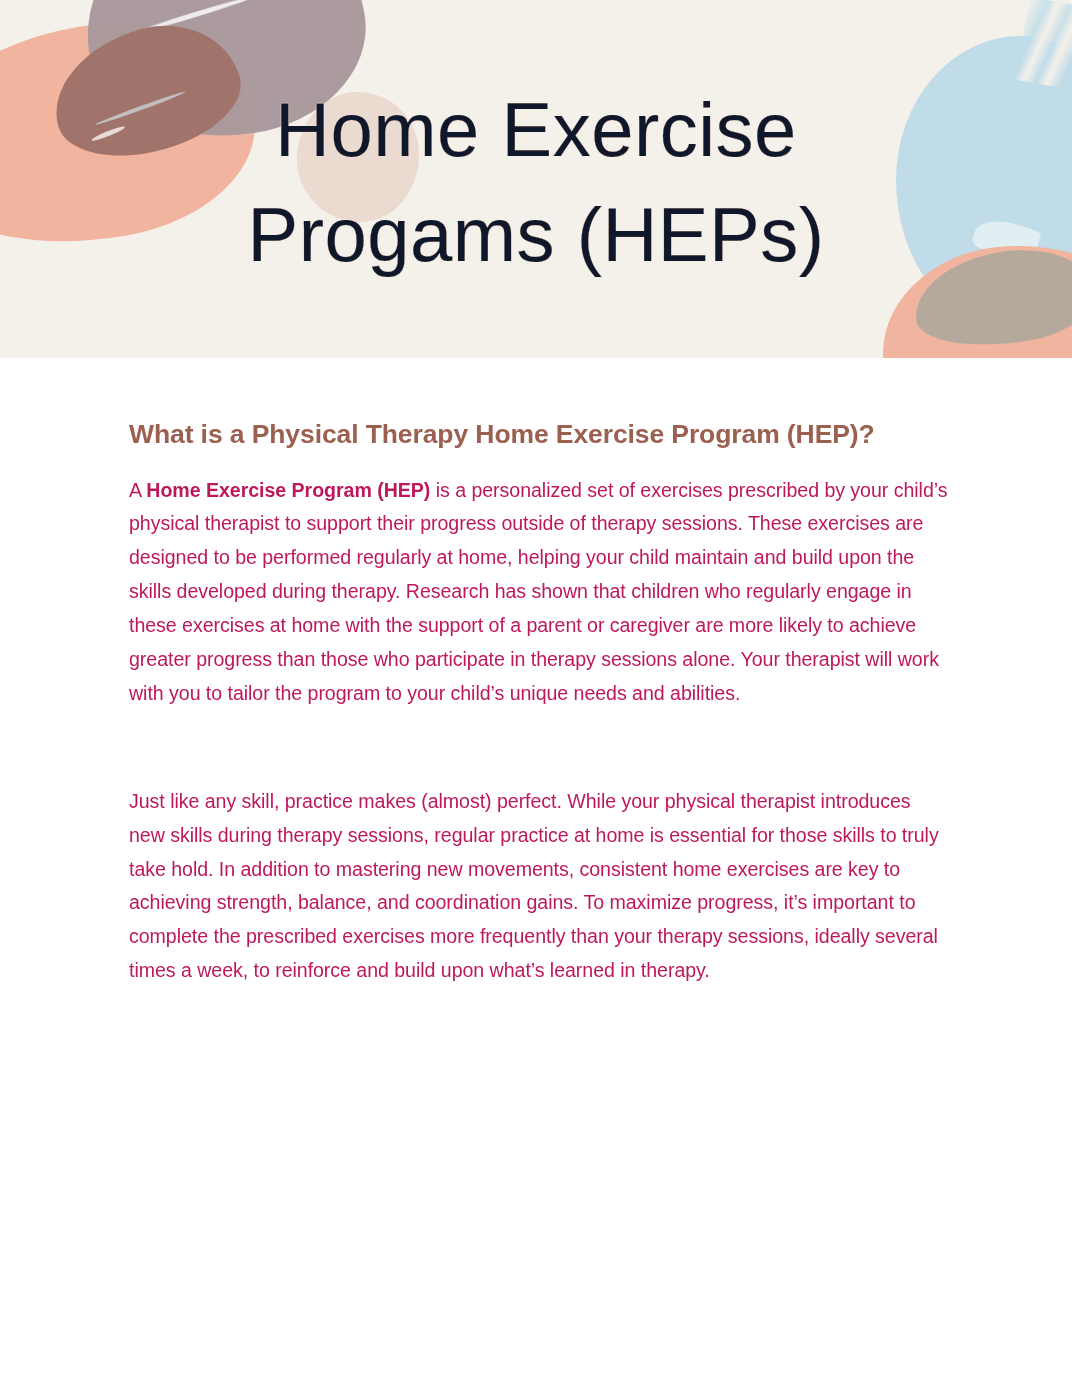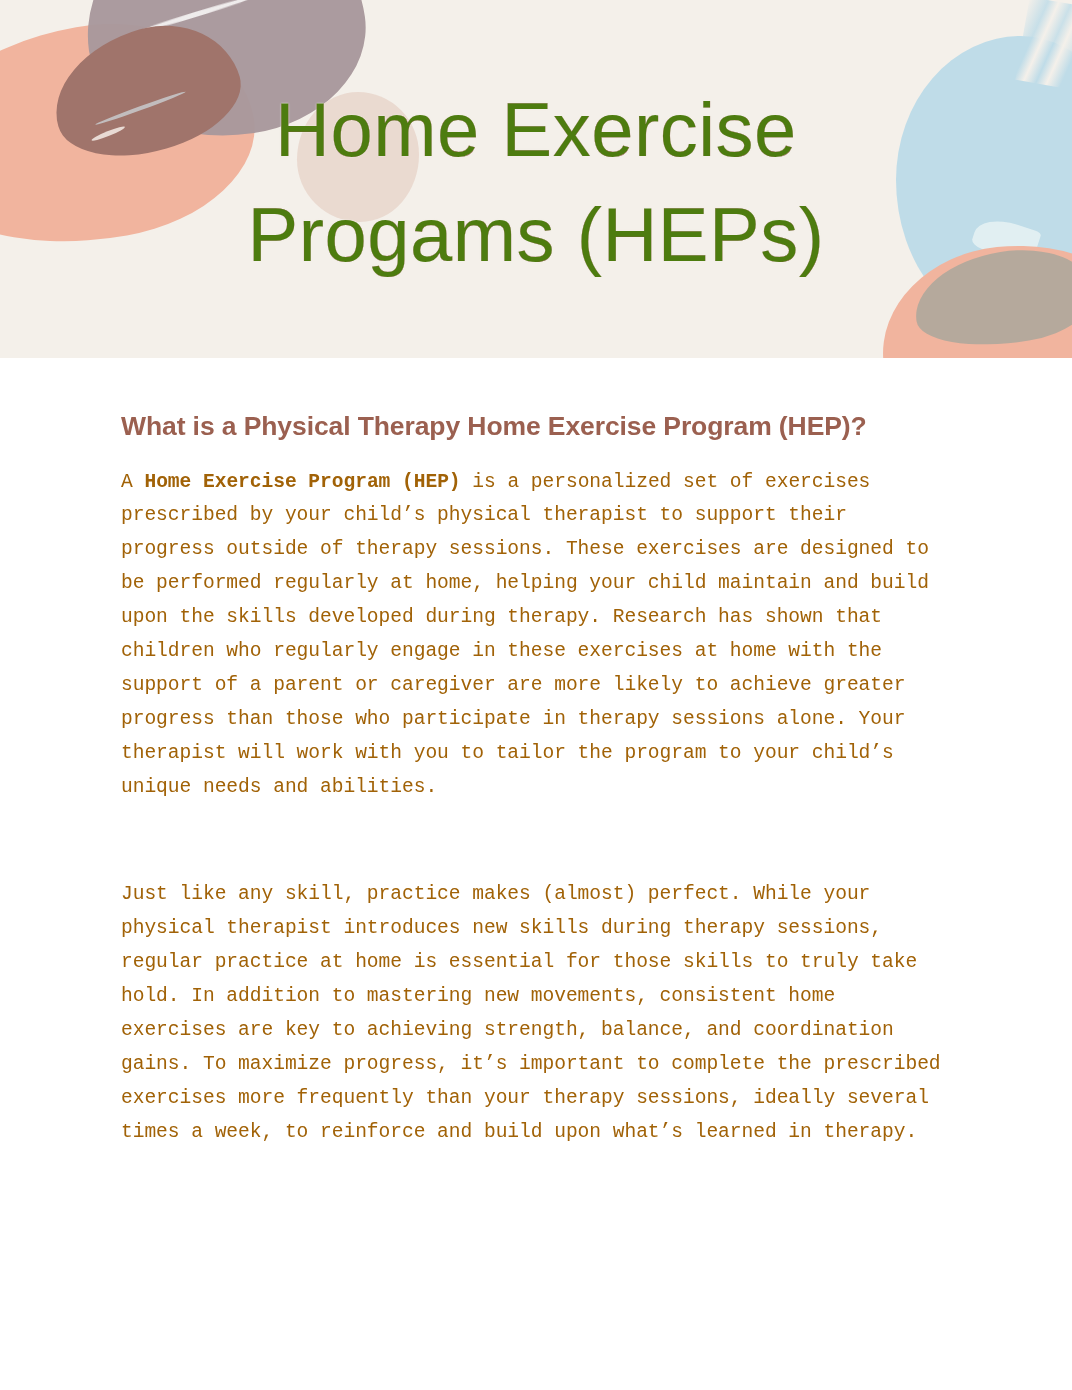--- a/index.html
+++ b/index.html
@@ -160,59 +160,59 @@
     transform: rotate(-9deg);
   }
 
   
   .banner-title {
     position: absolute;
     left: 0;
     right: 0;
     top: 78px;
     text-align: center;
-    color: #4d7c0f;
+    color: #0f172a;
     font-family: "Liberation Sans", sans-serif;
     font-weight: 300;
     font-size: 76px;
     line-height: 1.38;
     letter-spacing: 0.5px;
     white-space: pre-line;
     z-index: 5;
     -webkit-text-stroke: 0.2px #8f5a48;
     text-shadow:
        0 0 1px rgba(244,240,234,.95),
        0 0 2px rgba(244,240,234,.75);
   }
 
   
   .content {
-    padding: 0;
+    padding: 8px;
     background: #ffffff;
   }
   .content-inner {
     width: 820px;
     margin: 0;
     padding-left: 121px;
     padding-top: 46px;
   }
 
   h2.section-heading {
     color: #9b6050;
     font-family: "Liberation Sans", sans-serif;
     font-weight: bold;
     font-size: 26.5px;
     line-height: 1.72;
     margin: 0 0 4px 0;
     letter-spacing: -0.1px;
   }
 
   p.body-text {
-    color: #a16207;
-    font-family: Liberation Mono, monospace;
+    color: #be185d;
+    font-family: Liberation Sans, sans-serif;
     font-weight: normal;
     font-size: 19.6px;
     line-height: 1.73;
     margin: 0;
     letter-spacing: -0.05px;
   }
   p.body-text b { font-weight: bold; }
 
   .spacer-sections { height: 62px; }
   .gap-heading-para { height: 12px; }

